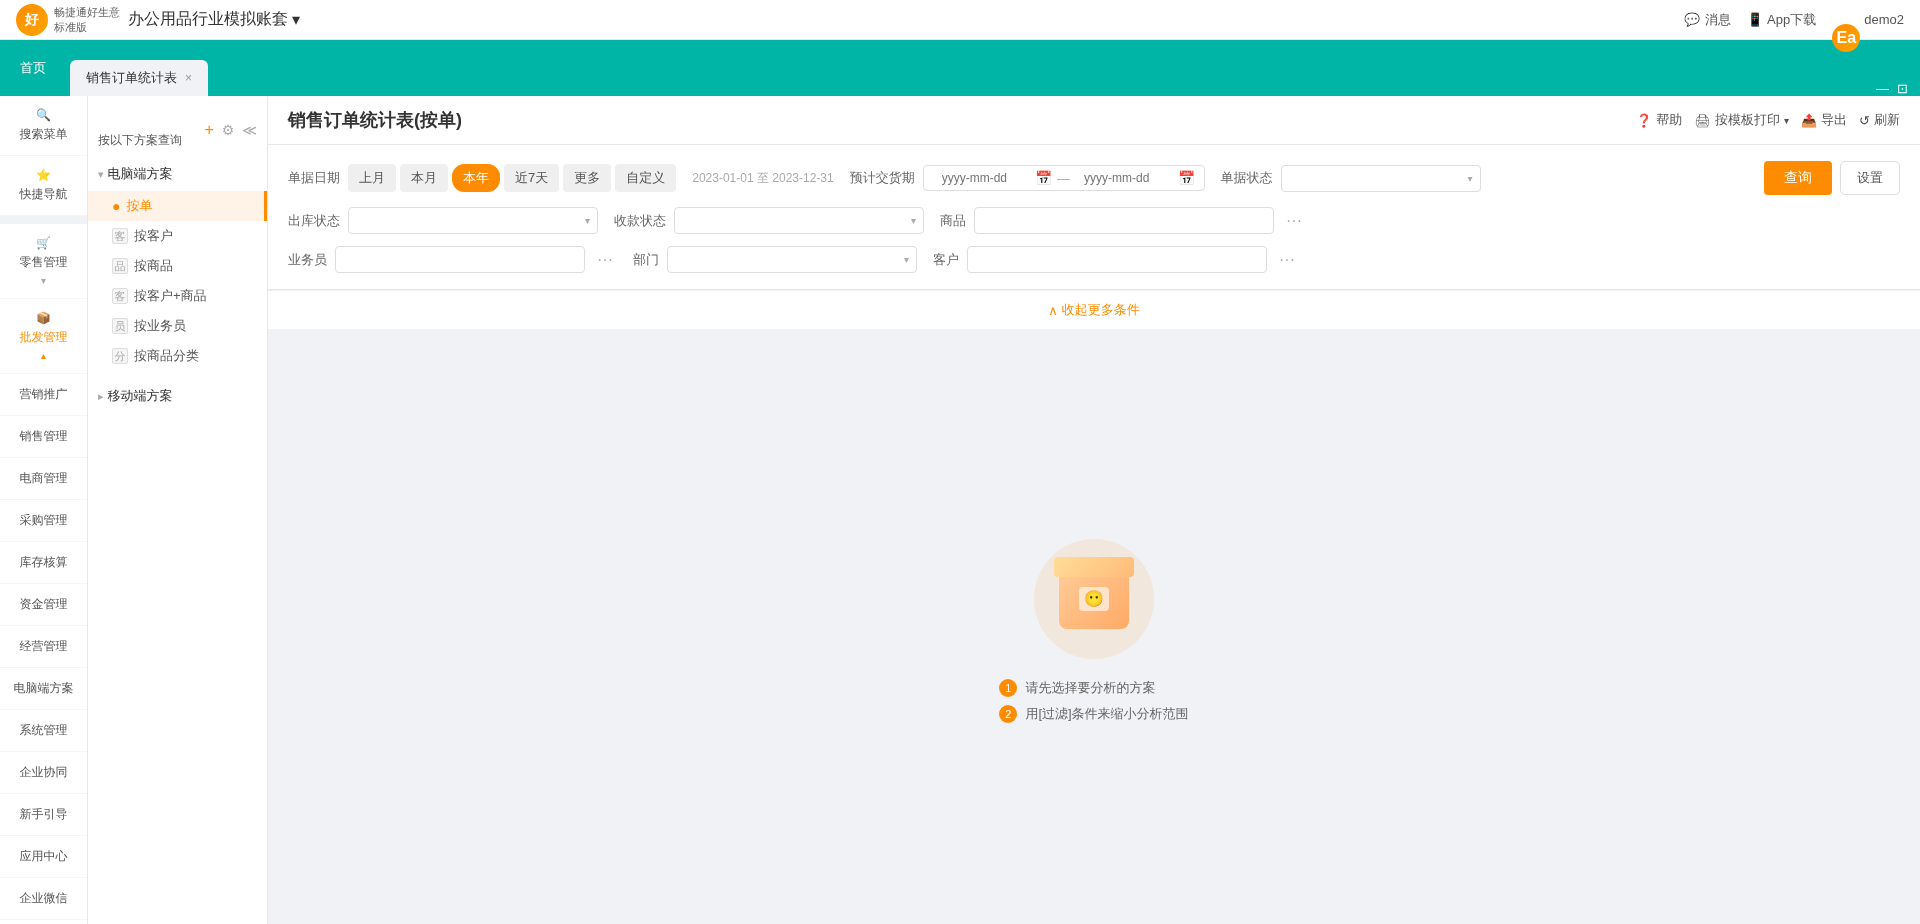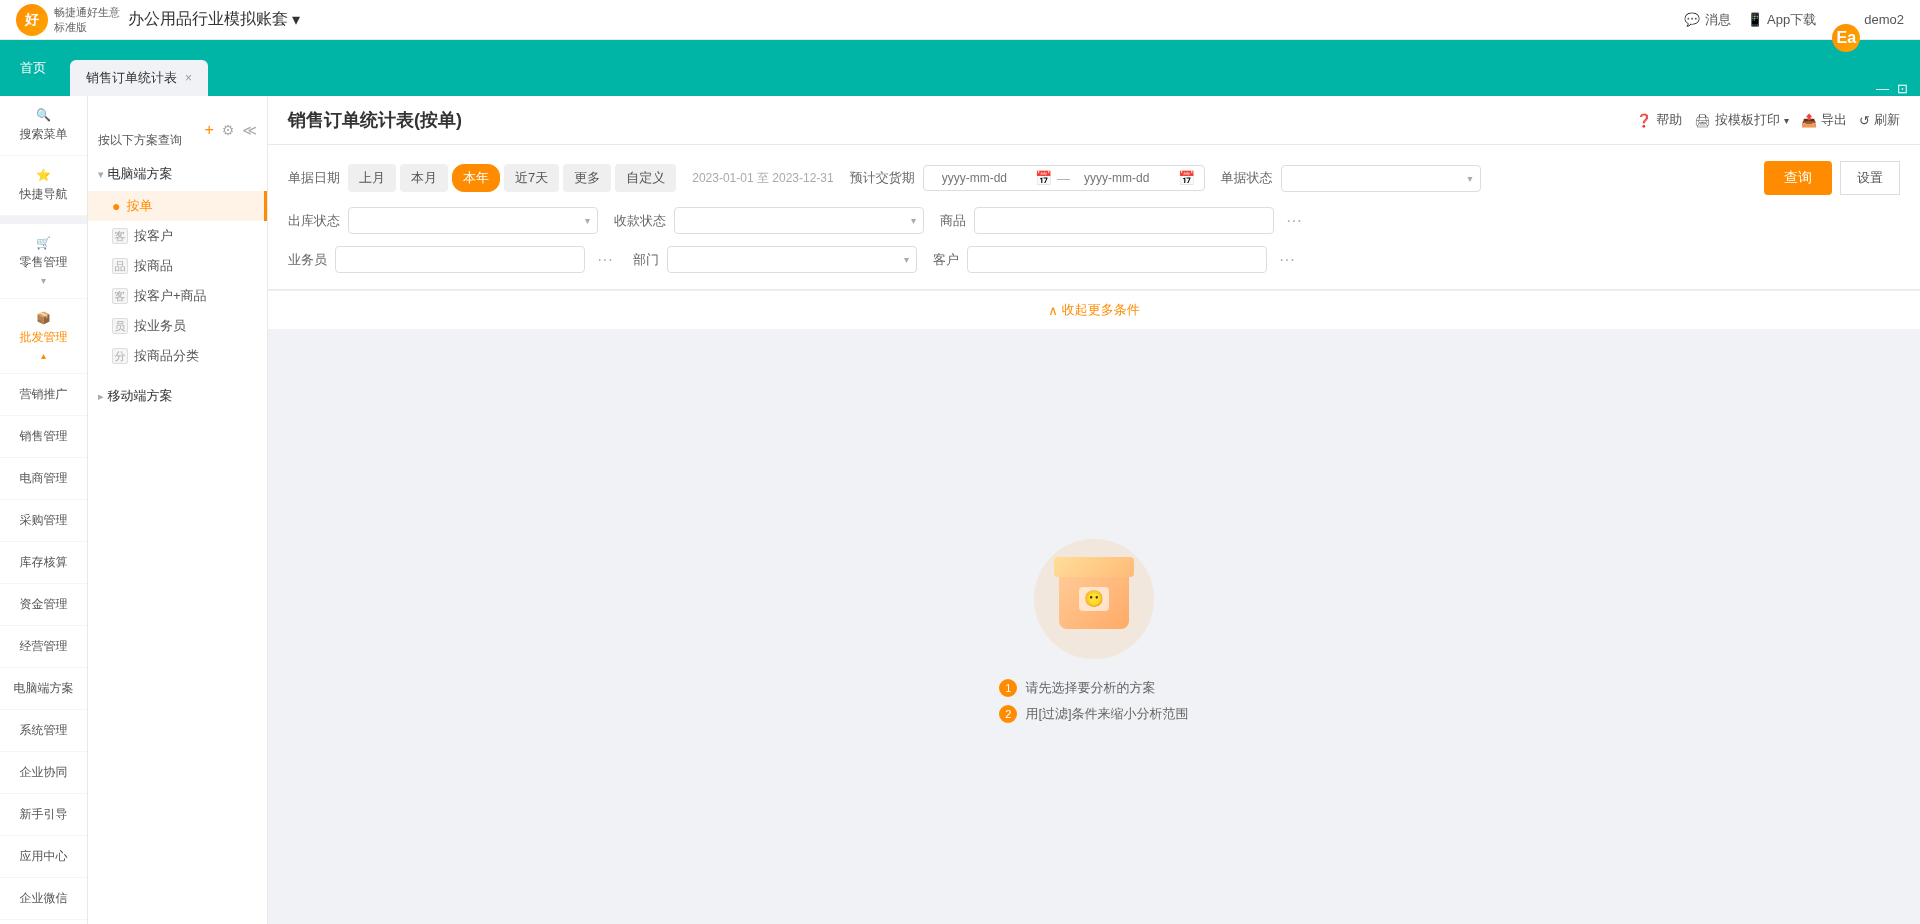--- a/index.html
+++ b/index.html
@@ -204,21 +204,21 @@
       position: absolute; right: 8px; color: #aaa; font-size: 10px; pointer-events: none;
     }
     .filter-dots { color: #aaa; font-size: 16px; cursor: pointer; padding: 0 4px; }
 
     .action-buttons { margin-left: auto; display: flex; gap: 8px; }
     .btn-search {
       background: #ff8c00; color: white; border: none; border-radius: 4px;
       padding: 7px 20px; font-size: 14px; cursor: pointer; font-weight: 500;
     }
     .btn-settings {
-      background: #fff; color: #555; border: 1px solid #ddd; border-radius: 0;
+      background: #fff; color: #555; border: 1px solid #ddd; border-radius: 5px;
       padding: 7px 16px; font-size: 13px; cursor: pointer;
     }
 
     
     .collapse-row {
       text-align: center; padding: 10px; background: #fff; border-top: 1px solid #f0f0f0;
       cursor: pointer; color: #ff8c00; font-size: 13px;
       display: flex; align-items: center; justify-content: center; gap: 4px;
     }
 

